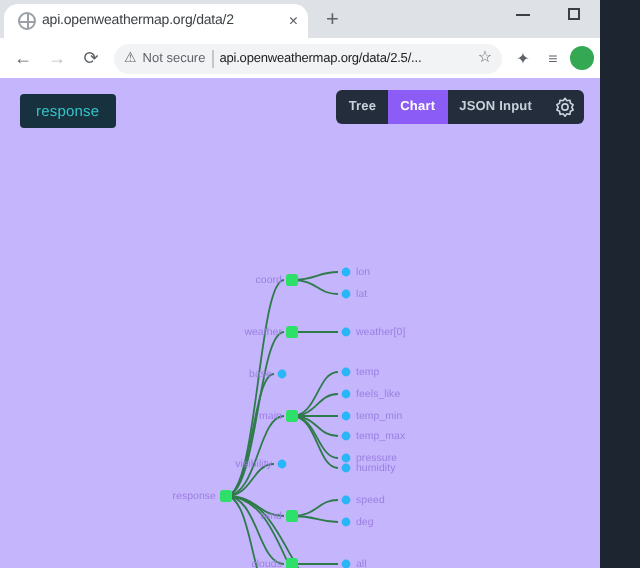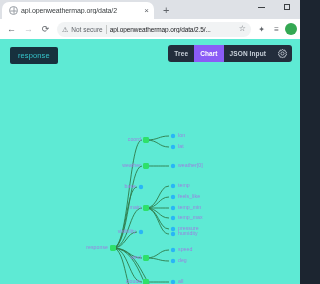--- a/index.html
+++ b/index.html
@@ -99,21 +99,21 @@
   .ext-icon { width: 15px; text-align: center; font-size: 8px; color: #5f6368; }
   .avatar-dot {
     width: 12px; height: 12px; border-radius: 50%;
     background: #34a853; flex: 0 0 12px; margin-left: 1px;
   }
 
   
   .page {
     position: absolute; left: 0; top: 39px;
     width: 300px; height: 245px;
-    background: #5eead4;
+    background: #c4b5fd;
   }
   .app-header {
     height: 32px; position: relative;
   }
   .badge-response {
     position: absolute; left: 10px; top: 8px;
     background: #17313e;
     color: #35c3c9;
     font-size: 7.5px;
     padding: 4px 8px;

